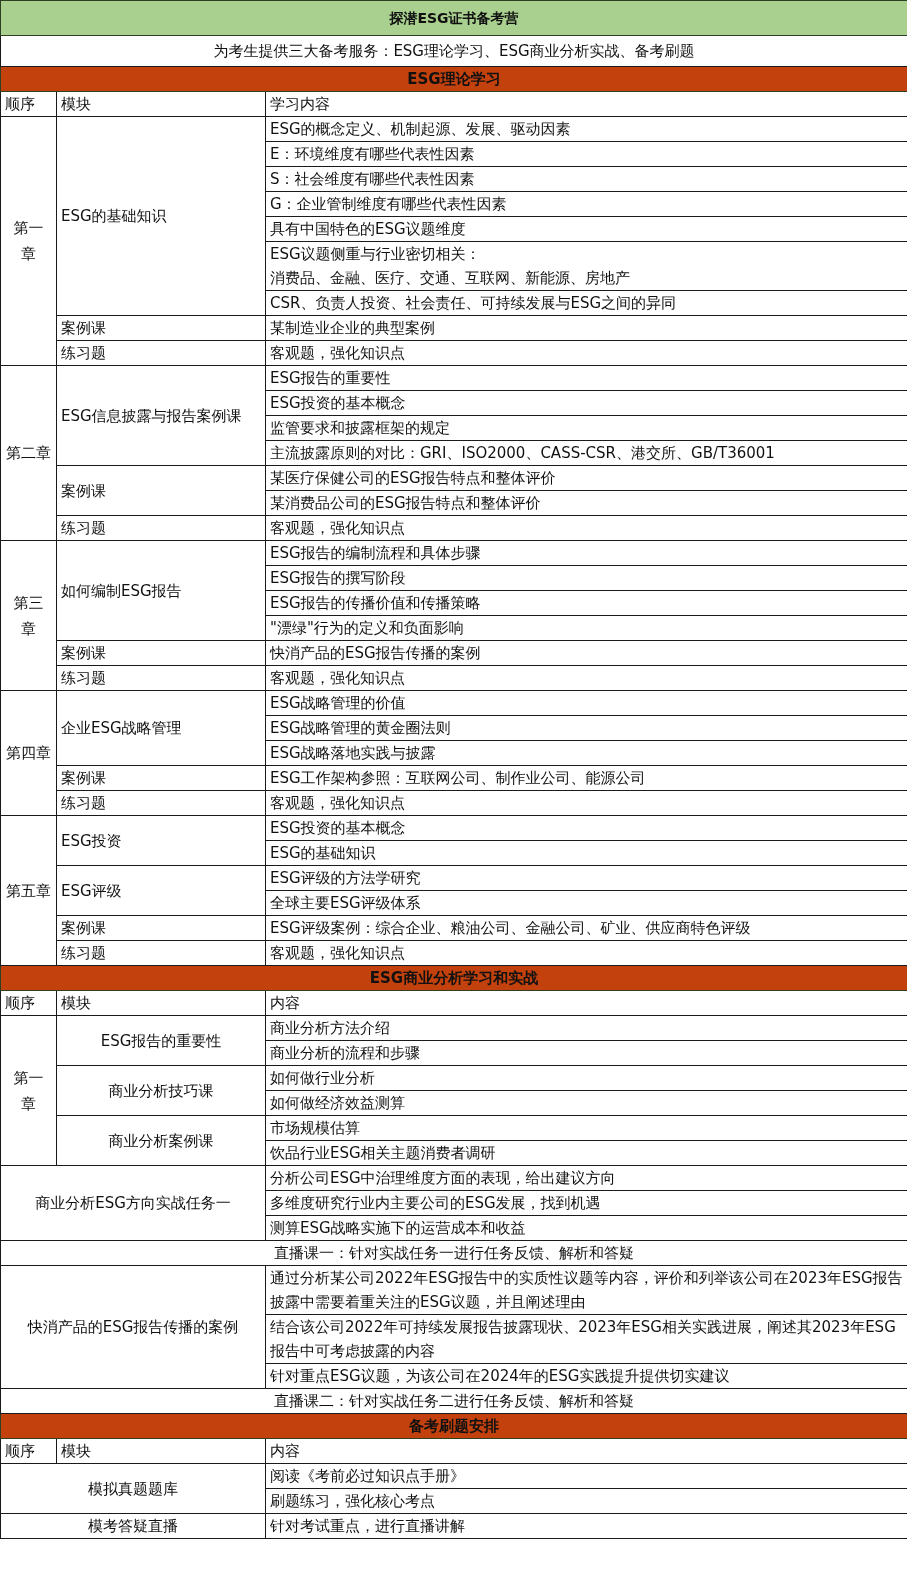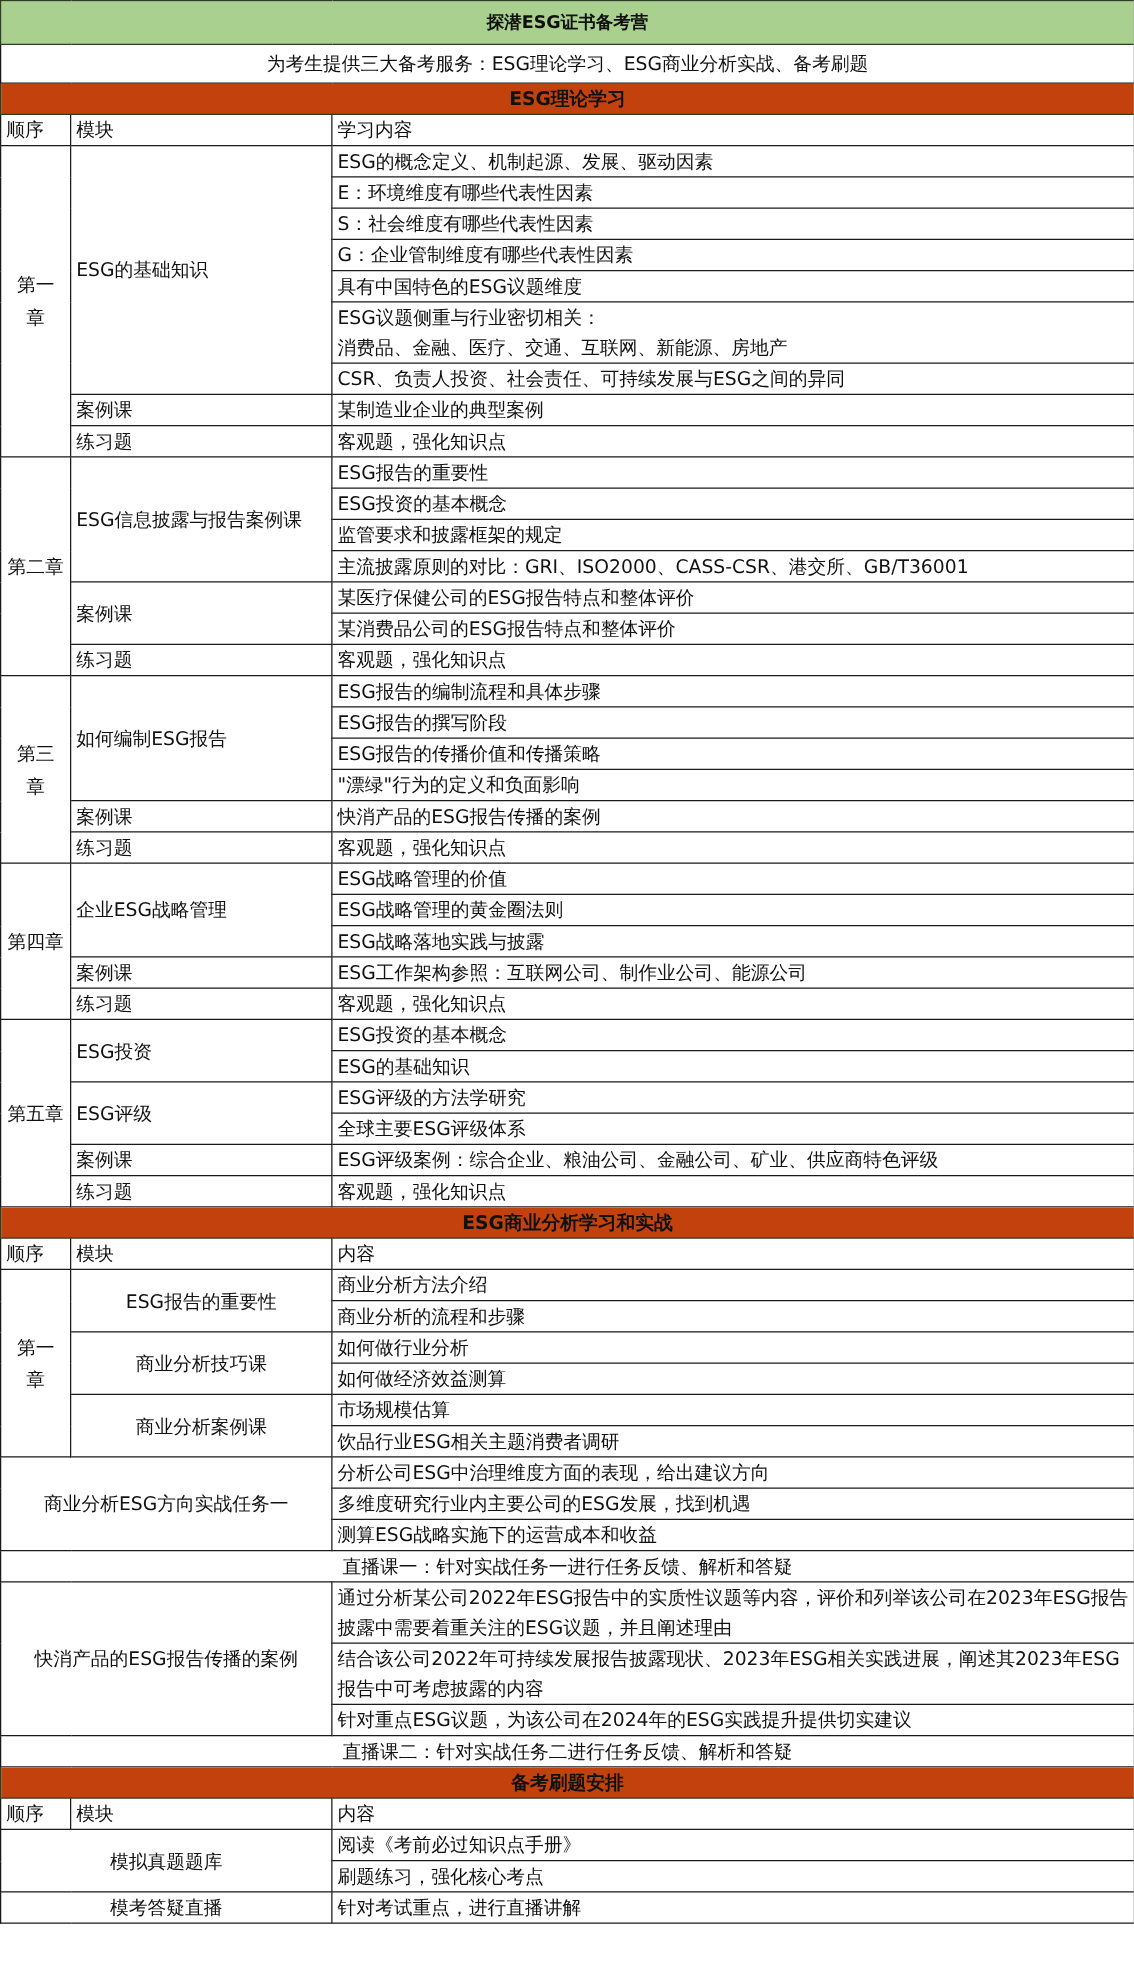--- a/index.html
+++ b/index.html
@@ -7,21 +7,21 @@
   table { border-collapse:collapse; width:907px; table-layout:fixed; }
   td { border:1px solid #1a1a1a; padding:0 4px; font-size:15px; line-height:24px; height:24px; vertical-align:middle; white-space:nowrap; overflow:hidden; }
   td.wrap { white-space:normal; line-height:24px; }
   .title td { background:#a9d08e; font-size:14px; font-weight:bold; text-align:center; height:34px; border-color:#2f3f22; }
   .subtitle td { text-align:center; font-size:15px; height:30px;margin-top:26px; }
   .section td { background:#c2410c; font-weight:bold; text-align:center; height:24px; border-color:#2f3f22; }
   .header td { height:24px; }
   td.center { text-align:center; }
   td.chapter { text-align:center; padding:0 2px; }
   td.chapter.narrow { white-space:normal; line-height:26px; }
-  td.full { text-align:center; }
+  td.full { text-align:center;font-family:Liberation Serif, serif; }
   col.c1 { width:56px; } col.c2 { width:209px; } col.c3 { width:642px; }
 </style>
 </head>
 <body>
 
 <table>
   <colgroup>
       <col class="c1">
       <col class="c2">
       <col class="c3">

